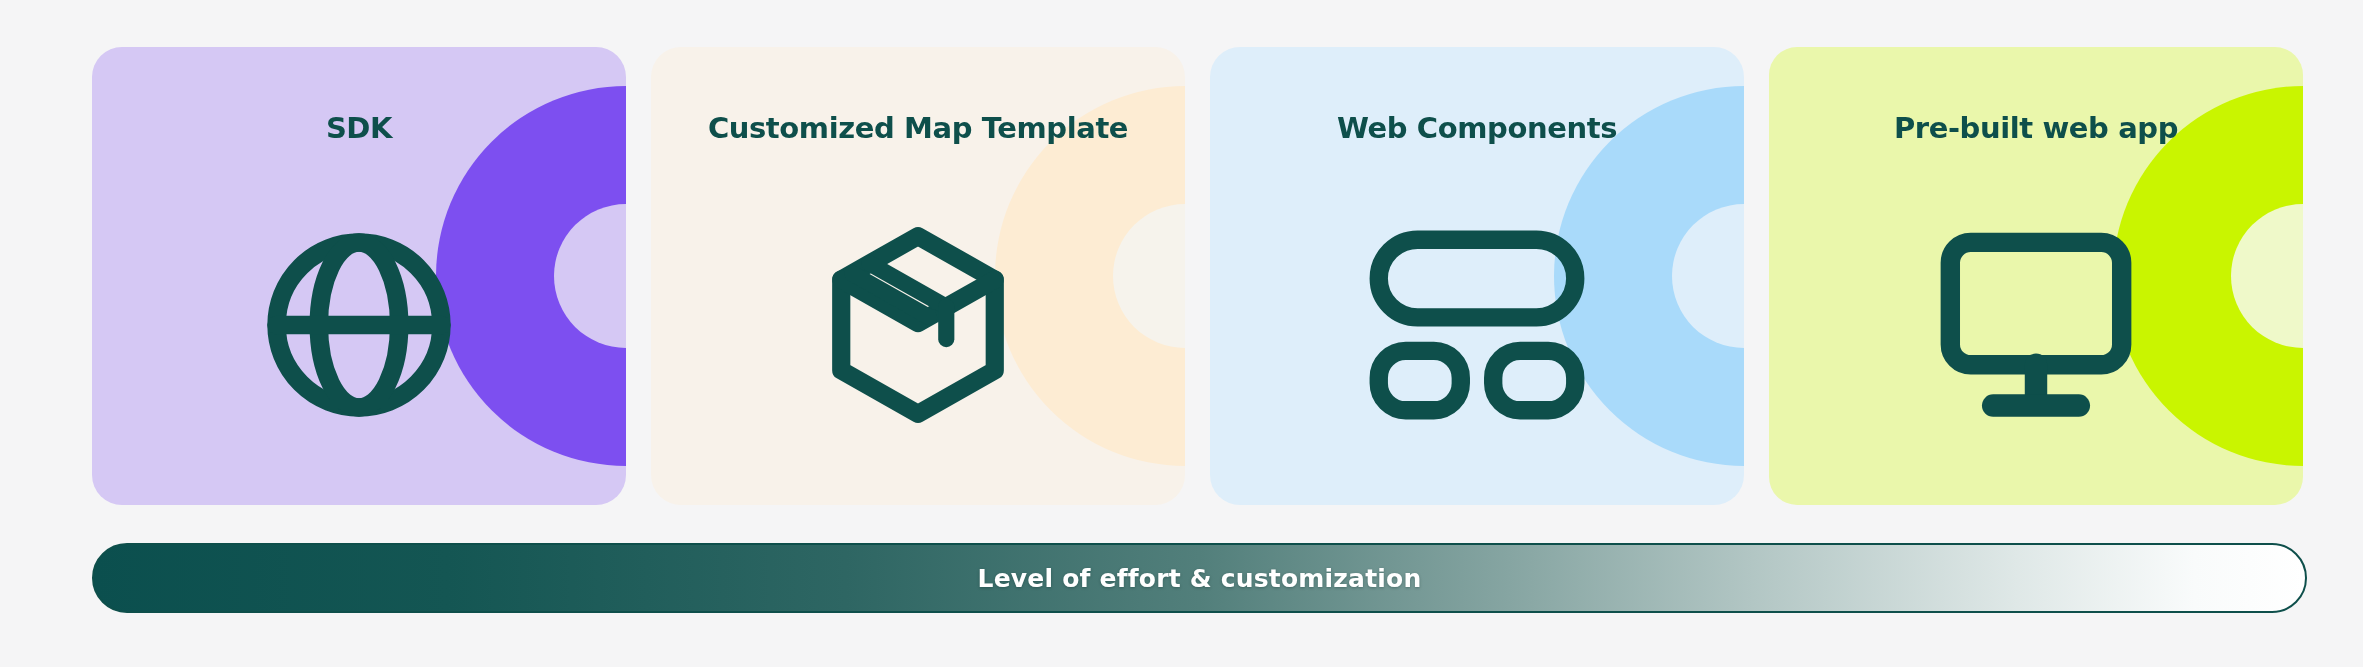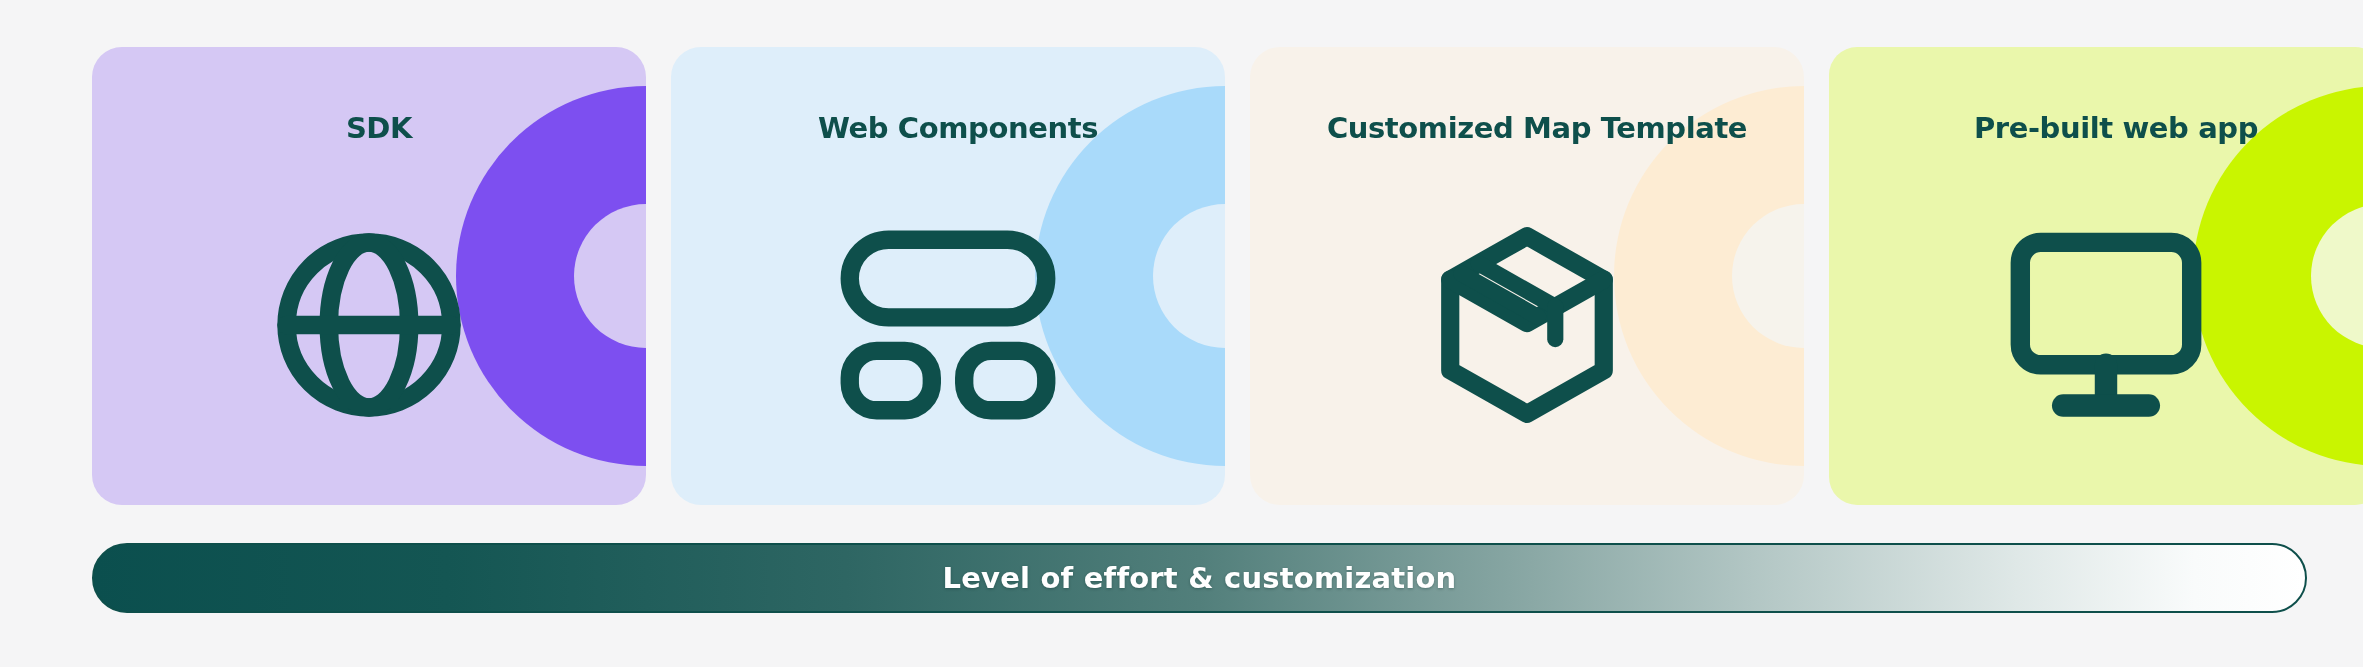--- a/index.html
+++ b/index.html
@@ -13,21 +13,20 @@
   .cards-row{
     position:absolute;left:92px;top:47px;
     display:flex;gap:25px;
   }
   .card{
     position:relative;
     width:534px;height:458px;
     border-radius:30px;
     overflow:hidden;
     flex:0 0 auto;
-    padding-left:20px;
   }
   .donut{
     position:absolute;
     top:50%;right:-190px;
     width:380px;height:380px;
     margin-top:-190px;
     border-radius:50%;
     display:flex;align-items:center;justify-content:center;
     z-index:1;
   }
@@ -63,21 +62,21 @@
     border-radius:35px;
     border:2px solid var(--teal,#0e4f4b);
     background:linear-gradient(to right,
       #0b4f4e 0%, #145653 16%, #2e6663 34%,
       #527f7b 50%, #86a5a2 64%, #b6c9c7 76%,
       #dfe8e7 87%, #f9fbfb 95%, #ffffff 100%);
     display:flex;align-items:center;justify-content:center;
   }
   .axis-label{
     color:#ffffff;
-    font-size:29px;font-weight:bold;
+    font-size:25px;font-weight:bold;
     letter-spacing:0.2px;
     text-shadow:0 1px 3px rgba(10,40,38,0.35);
   }
 </style>
 </head>
 <body>
 
 <div class="canvas">
 
   <div class="cards-row">
@@ -89,46 +88,46 @@
       <div class="card-title">SDK</div>
       <div class="icon-wrap">
         <svg width="206" height="206" viewBox="0 0 100 100">
           <circle class="icon-stroke" cx="50" cy="50" r="40" stroke-width="9"></circle>
           <ellipse class="icon-stroke" cx="50" cy="50" rx="19.5" ry="40" stroke-width="9"></ellipse>
           <line class="icon-stroke" x1="10" y1="50" x2="90" y2="50" stroke-width="9"></line>
         </svg>
       </div>
     </div>
 
-    <div class="card" style="background-color: rgb(222, 238, 250);">
-      <div class="donut" style="background-color: rgb(169, 218, 250);">
-        <div class="donut-hole" style="background-color: rgb(222, 238, 250);"></div>
-      </div>
-      <div class="card-title">Web Components</div>
-      <div class="icon-wrap">
-        <svg width="216" height="190" viewBox="0 0 100 88">
-          <rect class="icon-stroke" x="4.5" y="4.5" width="91" height="36" rx="18" stroke-width="8.5"></rect>
-          <rect class="icon-stroke" x="4.5" y="56" width="38" height="27.5" rx="12.5" stroke-width="8.5"></rect>
-          <rect class="icon-stroke" x="57.5" y="56" width="38" height="27.5" rx="12.5" stroke-width="8.5"></rect>
-        </svg>
-      </div>
-    </div>
-
     <div class="card" style="background-color: rgb(248, 242, 234);">
       <div class="donut" style="background-color: rgb(253, 236, 211);">
         <div class="donut-hole" style="background-color: rgb(246, 243, 236);"></div>
       </div>
       <div class="card-title">Customized Map Template</div>
       <div class="icon-wrap">
         <svg width="202" height="206" viewBox="0 0 100 100">
           <path class="icon-stroke" d="M50 6 L88 27.5 L88 72.5 L50 94 L12 72.5 L12 27.5 Z" stroke-width="9"></path>
           <path class="icon-stroke" d="M12 27.5 L50 49 L88 27.5" stroke-width="9"></path>
           <path class="icon-stroke" d="M26 19.5 L64 41" stroke-width="8"></path>
           <path class="icon-stroke" d="M17.5 24.5 L55.5 46" stroke-width="8"></path>
           <path class="icon-stroke" d="M64 41 L64 57" stroke-width="8"></path>
+        </svg>
+      </div>
+    </div>
+
+    <div class="card" style="background-color: rgb(222, 238, 250);">
+      <div class="donut" style="background-color: rgb(169, 218, 250);">
+        <div class="donut-hole" style="background-color: rgb(222, 238, 250);"></div>
+      </div>
+      <div class="card-title">Web Components</div>
+      <div class="icon-wrap">
+        <svg width="216" height="190" viewBox="0 0 100 88">
+          <rect class="icon-stroke" x="4.5" y="4.5" width="91" height="36" rx="18" stroke-width="8.5"></rect>
+          <rect class="icon-stroke" x="4.5" y="56" width="38" height="27.5" rx="12.5" stroke-width="8.5"></rect>
+          <rect class="icon-stroke" x="57.5" y="56" width="38" height="27.5" rx="12.5" stroke-width="8.5"></rect>
         </svg>
       </div>
     </div>
 
     <div class="card" style="background-color: rgb(234, 247, 171); border-radius: 28px;">
       <div class="donut" style="background-color: rgb(201, 245, 0);">
         <div class="donut-hole" style="background-color: rgb(239, 249, 201);"></div>
       </div>
       <div class="card-title">Pre-built web app</div>
       <div class="icon-wrap">

